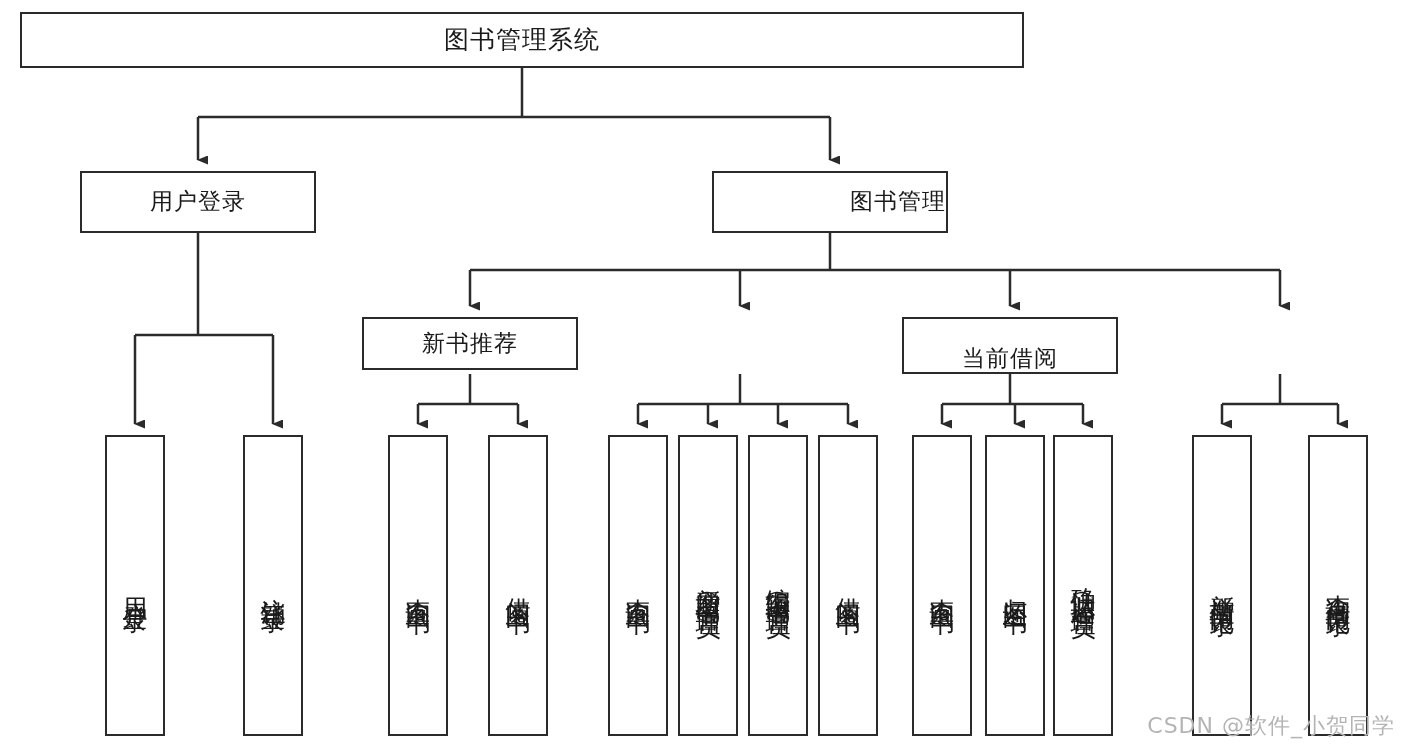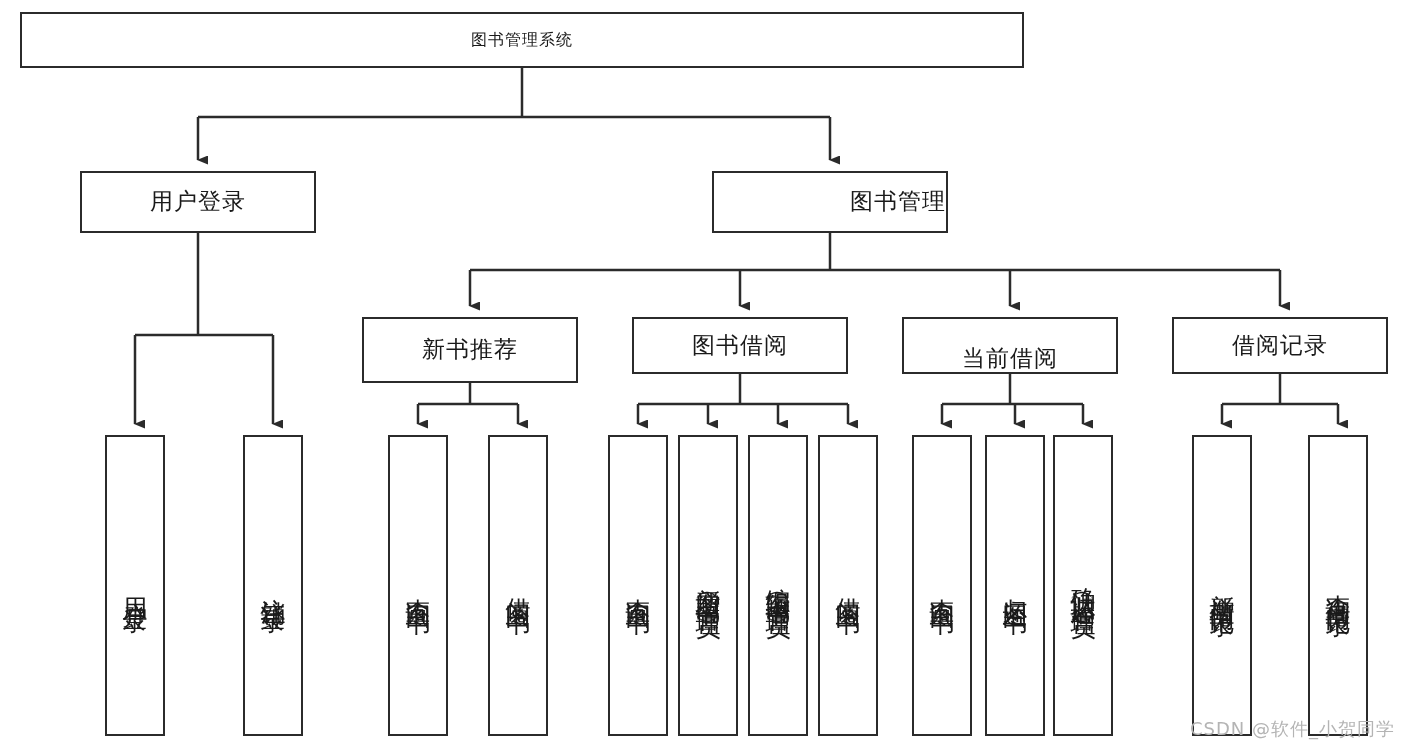--- a/index.html
+++ b/index.html
@@ -33,38 +33,38 @@
     display:block;
     white-space:nowrap;
     line-height:1.18;
     letter-spacing:1px;
   }
   
   .node.horiz .node-label{
     writing-mode:horizontal-tb;
     font-size:23px;
   }
-  .node.root .node-label{font-size:16px;}
+  .node.root .node-label{font-size:25px;}
   
   .node.vert{
     align-items:center;
     justify-content:center;
   }
   .node.vert .node-label{
     writing-mode:vertical-rl;
     text-orientation:upright;
     font-size:25px;
     letter-spacing:4px;
     line-height:1;
   }
   #watermark{
     position:absolute;
     right:10px;
     bottom:6px;
-    font-size:18px;
+    font-size:22px;
     color:#b4b4b4;
     letter-spacing:1px;
     white-space:nowrap;
   }
 </style>
 </head>
 <body>
 
 <div id="diagram-root">
 
@@ -122,31 +122,25 @@
     <span class="node-label">图书管理系统</span>
   </div>
 
   <div class="node horiz" style="left: 80px; top: 171px; width: 236px; height: 62px;">
     <span class="node-label">用户登录</span>
   </div>
   <div class="node horiz" style="left: 712px; top: 171px; width: 236px; height: 62px; justify-content: flex-end;">
     <span class="node-label">图书管理</span>
   </div>
 
-  <div class="node horiz" style="left: 362px; top: 317px; width: 216px; height: 66px;">
+  <div class="node horiz" style="left: 362px; top: 317px; width: 216px; height: 53px;">
     <span class="node-label">新书推荐</span>
-  </div>
-  <div class="node horiz" style="left: 632px; top: 317px; width: 216px; height: 57px;">
-    <span class="node-label">图书借阅</span>
   </div>
   <div class="node horiz" style="left: 902px; top: 317px; width: 216px; height: 57px; align-items: flex-end;">
     <span class="node-label">当前借阅</span>
-  </div>
-  <div class="node horiz" style="left: 1172px; top: 317px; width: 216px; height: 57px;">
-    <span class="node-label">借阅记录</span>
   </div>
 
   <div class="node vert" style="left: 105px; top: 435px; width: 60px; height: 301px;">
     <span class="node-label">用户登录</span>
   </div>
   <div class="node vert" style="left: 243px; top: 435px; width: 60px; height: 301px;">
     <span class="node-label">注销登录</span>
   </div>
   <div class="node vert" style="left: 388px; top: 435px; width: 60px; height: 301px;">
     <span class="node-label">查询图书</span>

